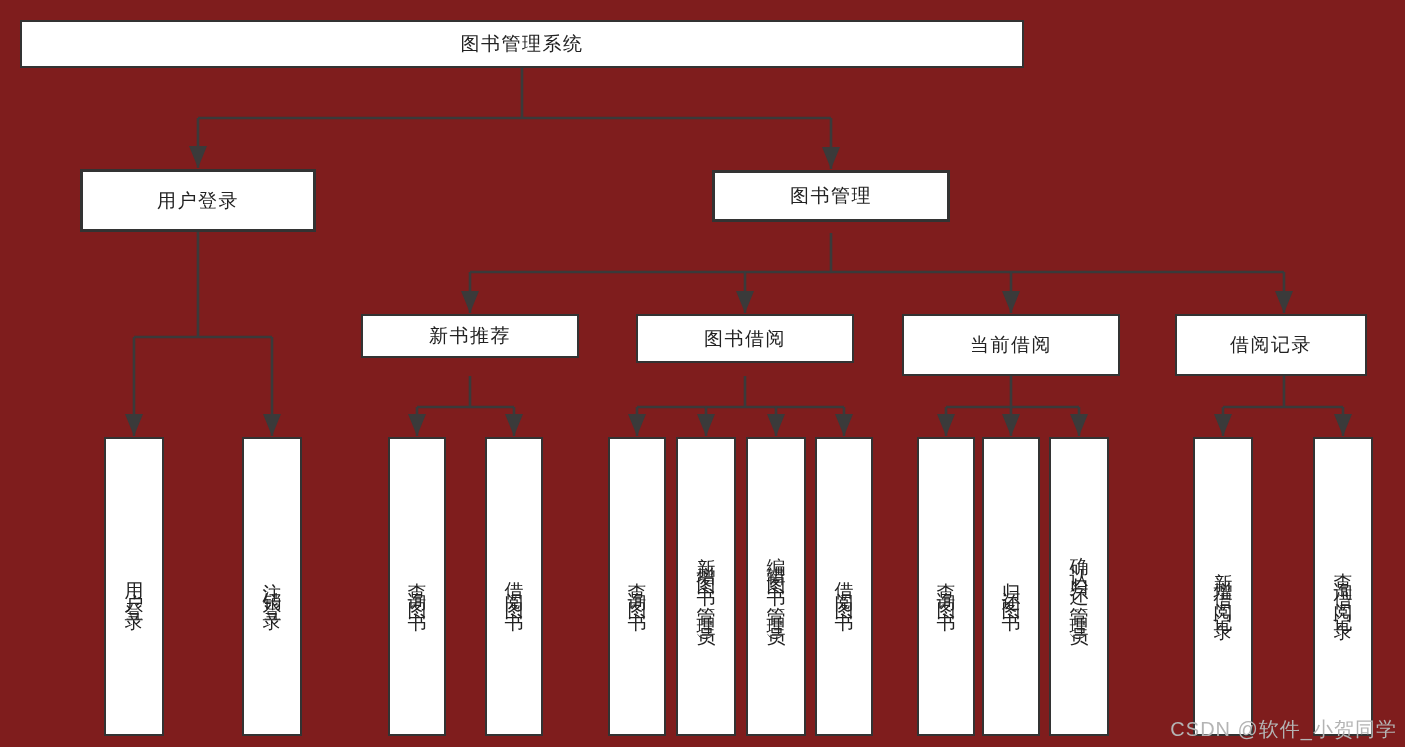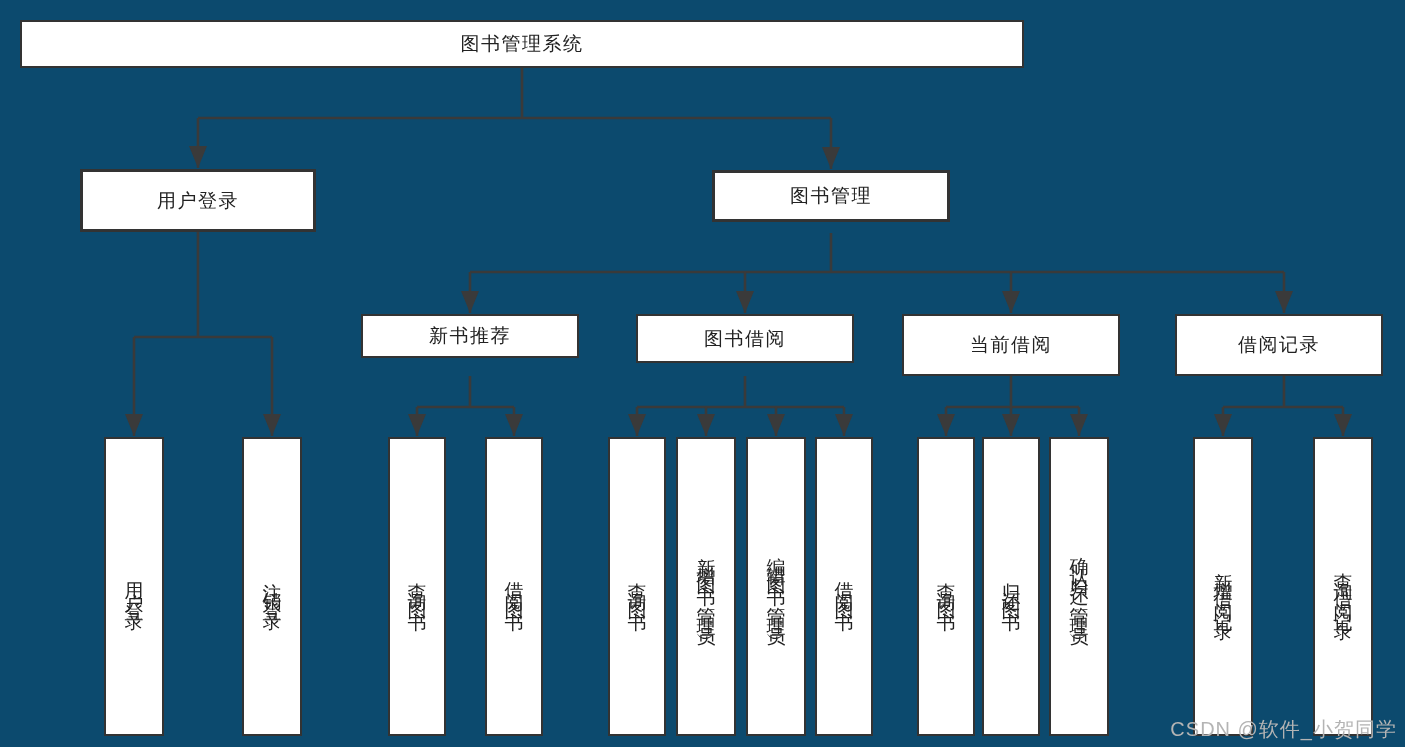--- a/index.html
+++ b/index.html
@@ -1,19 +1,19 @@
 <!DOCTYPE html>
 <html><head>
 <meta charset="utf-8">
 <style>
   html,body{margin:0;padding:0;background:#ffffff;}
   .canvas{
     position:relative;
     width:1405px;height:747px;
-    background:#0c4a6e;
+    background:#7f1d1d;
     font-family:"Liberation Sans", sans-serif;
     overflow:hidden;
   }
   svg.connectors{position:absolute;left:0;top:0;}
   .node{
     position:absolute;
     box-sizing:border-box;
     background:#ffffff;
     border:2.5px solid #333333;
     display:flex;
@@ -91,21 +91,21 @@
   </svg>
 
   <div class="node hbox root" style="left:20px;top:20px;width:1004px;height:48px">图书管理系统</div>
 
   <div class="node hbox l2" style="left:80px;top:169px;width:236px;height:63px">用户登录</div>
   <div class="node hbox l2" style="left:712px;top:170px;width:238px;height:52px">图书管理</div>
 
   <div class="node hbox" style="left:361px;top:314px;width:218px;height:44px">新书推荐</div>
   <div class="node hbox" style="left:636px;top:314px;width:218px;height:49px">图书借阅</div>
   <div class="node hbox" style="left:902px;top:314px;width:218px;height:62px">当前借阅</div>
-  <div class="node hbox" style="left:1175px;top:314px;width:208px;height:62px">借阅记录</div>
+  <div class="node hbox" style="left:1175px;top:314px;width:192px;height:62px">借阅记录</div>
 
   <div class="node vbox" style="left:104px;top:437px;width:60px;height:299px">用户登录</div>
   <div class="node vbox" style="left:242px;top:437px;width:60px;height:299px">注销登录</div>
 
   <div class="node vbox" style="left:388px;top:437px;width:58px;height:299px">查询图书</div>
   <div class="node vbox" style="left:485px;top:437px;width:58px;height:299px">借阅图书</div>
 
   <div class="node vbox" style="left:608px;top:437px;width:58px;height:299px">查询图书</div>
   <div class="node vbox" style="left:676px;top:437px;width:60px;height:299px">新增图书（管理员）</div>
   <div class="node vbox" style="left:746px;top:437px;width:60px;height:299px">编辑图书（管理员）</div>

